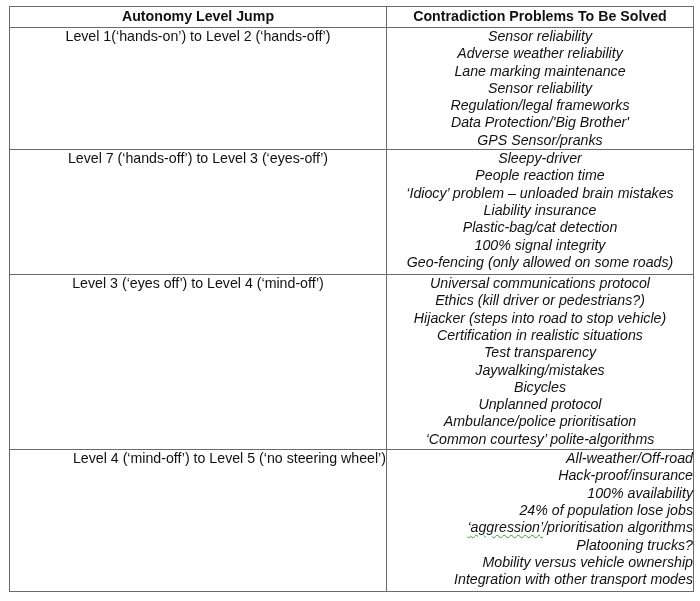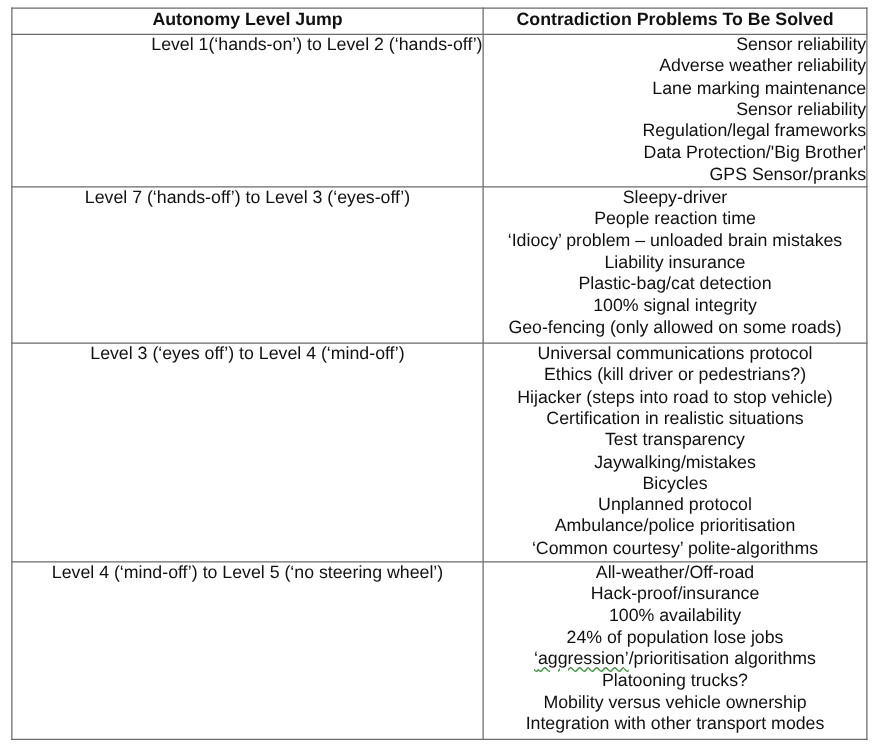--- a/index.html
+++ b/index.html
@@ -35,30 +35,31 @@
       line-height: 17.3px;
     }
     table.main th {
       font-weight: bold;
       height: 19px;
       padding-top: 1px;
     }
     .problem {
       display: block;
       white-space: nowrap;
+      font-style: italic;
     }
     .squiggle {
       text-decoration: underline wavy #3a9a3a;
       text-decoration-thickness: 1px;
       text-underline-offset: 2px;
     }
-    tr.r1 td { height: 121px; text-align: right; }
+    tr.r1 td { height: 121px; }
     tr.r2 td { height: 124px; }
     tr.r3 td { height: 174px; }
-    tr.r4 td { height: 141px; }
+    tr.r4 td { height: 141px; text-align: right; }
   </style>
 </head>
 <body>
 
 <table class="main">
   <colgroup>
     <col class="c1">
     <col class="c2">
   </colgroup>
   <thead>

